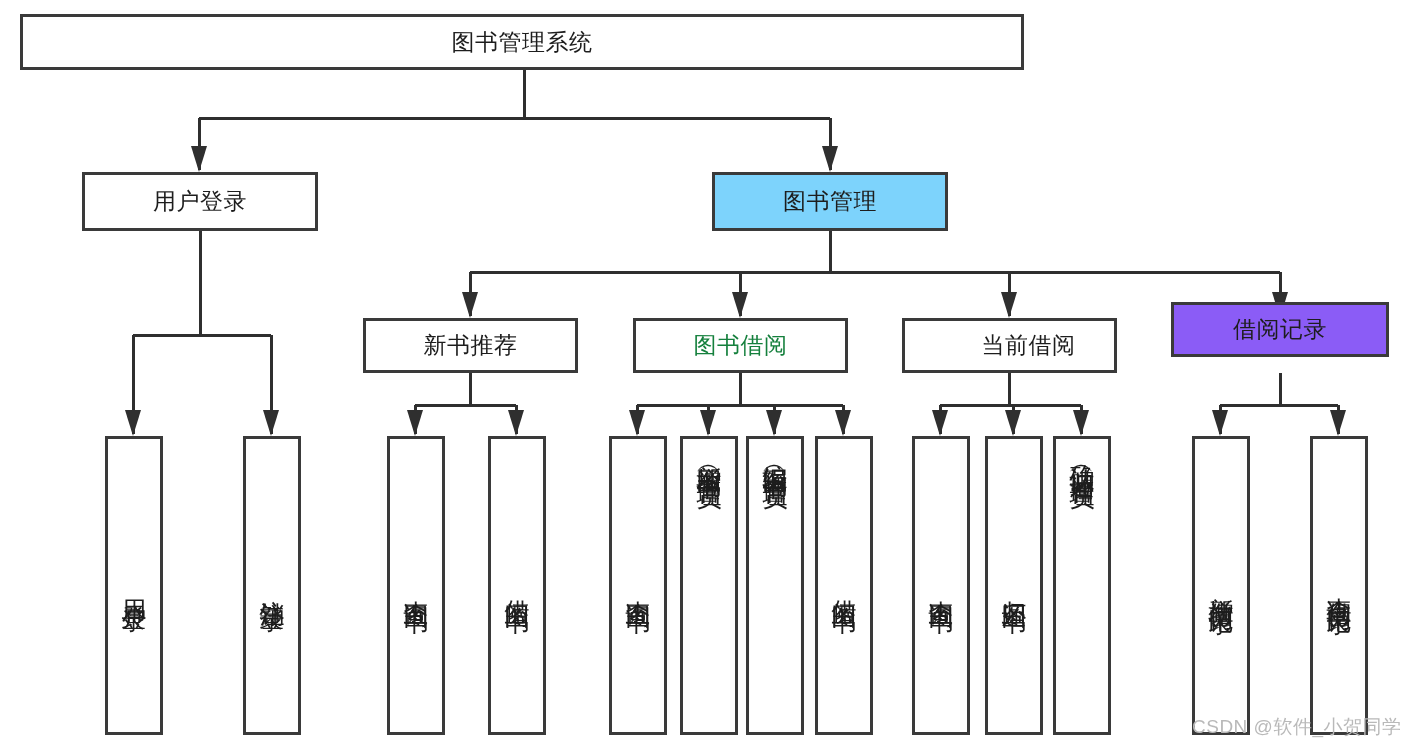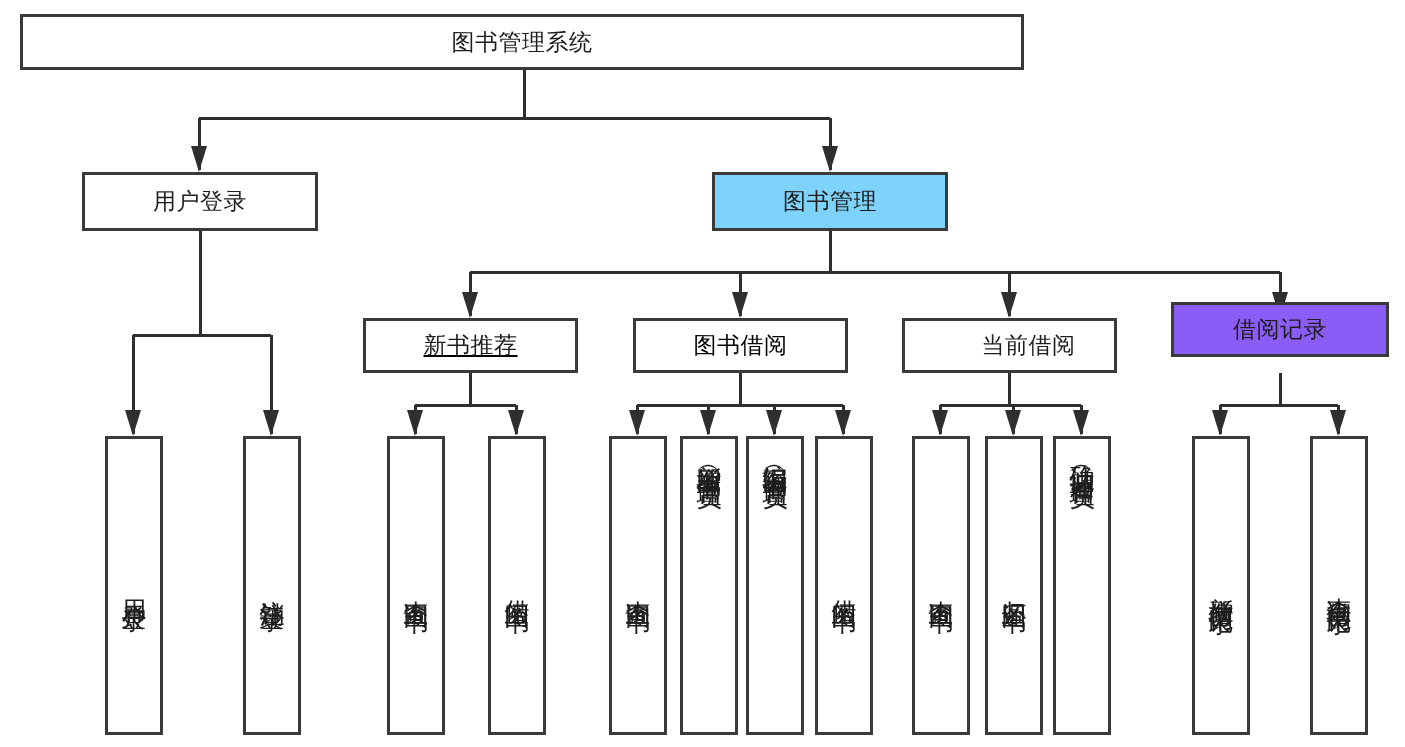--- a/index.html
+++ b/index.html
@@ -138,25 +138,25 @@
   <div id="node-layer">
       <div class="node horizontal" style="left: 20px; top: 14px; width: 1004px; height: 56px; border-color: rgb(58, 58, 58); background: rgb(255, 255, 255);">
         <span class="node-label" style="color: rgb(29, 29, 29);">图书管理系统</span>
       </div>
       <div class="node horizontal" style="left: 82px; top: 172px; width: 236px; height: 59px; border-color: rgb(58, 58, 58); background: rgb(255, 255, 255);">
         <span class="node-label" style="color: rgb(29, 29, 29);">用户登录</span>
       </div>
       <div class="node horizontal" style="left: 712px; top: 172px; width: 236px; height: 59px; border-color: rgb(58, 58, 58); background: #7dd3fc;">
         <span class="node-label" style="color: rgb(29, 29, 29);">图书管理</span>
       </div>
-      <div class="node horizontal" style="left: 363px; top: 318px; width: 215px; height: 55px; border-color: rgb(58, 58, 58); background: rgb(255, 255, 255); text-decoration: underline;">
+      <div class="node horizontal" style="left: 363px; top: 318px; width: 215px; height: 55px; border-color: rgb(58, 58, 58); background: rgb(255, 255, 255);">
         <span class="node-label" style="color: rgb(29, 29, 29);">新书推荐</span>
       </div>
       <div class="node horizontal" style="left: 633px; top: 318px; width: 215px; height: 55px; border-color: rgb(58, 58, 58); background: rgb(255, 255, 255);">
-        <span class="node-label" style="color: #000000;">图书借阅</span>
+        <span class="node-label" style="color: #15803d;">图书借阅</span>
       </div>
       <div class="node horizontal" style="left: 902px; top: 318px; width: 215px; height: 55px; border-color: rgb(58, 58, 58); background: rgb(255, 255, 255); padding-left: 38px;">
         <span class="node-label" style="color: rgb(29, 29, 29);">当前借阅</span>
       </div>
       <div class="node horizontal" style="left: 1171px; top: 302px; width: 218px; height: 55px; border-color: rgb(58, 58, 58); background: #8b5cf6;">
         <span class="node-label" style="color: rgb(29, 29, 29);">借阅记录</span>
       </div>
       <div class="node vertical centered" style="left: 105px; top: 436px; width: 58px; height: 299px; border-color: rgb(58, 58, 58); background: rgb(255, 255, 255);">
         <span class="node-label" style="color: rgb(29, 29, 29);">用户登录</span>
       </div>
@@ -190,13 +190,14 @@
       <div class="node vertical" style="left: 1053px; top: 436px; width: 58px; height: 299px; border-color: rgb(58, 58, 58); background: rgb(255, 255, 255);">
         <span class="node-label" style="color: rgb(29, 29, 29);">确认归还（管理员）</span>
       </div>
       <div class="node vertical centered" style="left: 1192px; top: 436px; width: 58px; height: 299px; border-color: rgb(58, 58, 58); background: rgb(255, 255, 255);">
         <span class="node-label" style="color: rgb(29, 29, 29);">新增借阅记录</span>
       </div>
       <div class="node vertical centered" style="left: 1310px; top: 436px; width: 58px; height: 299px; border-color: rgb(58, 58, 58); background: rgb(255, 255, 255);">
         <span class="node-label" style="color: rgb(29, 29, 29);">查询借阅记录</span>
       </div>
     </div>
+  <div id="watermark">CSDN @软件_小贺同学</div>
 </div>
 
 </body></html>

